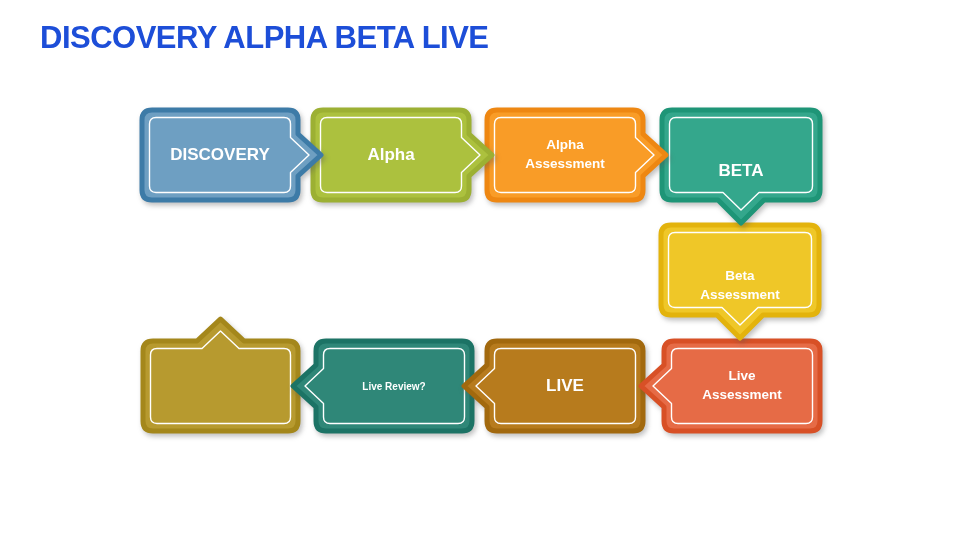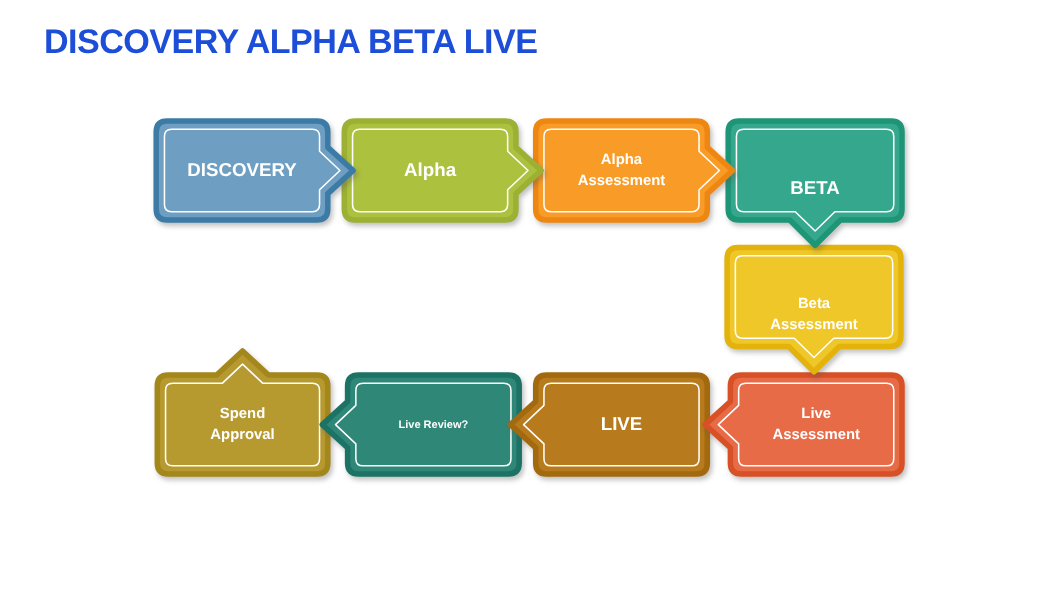--- a/index.html
+++ b/index.html
@@ -166,20 +166,16 @@
         <span>Live Review?</span>
           <span></span>
       </div>
     </div>
 
     <div class="node n8">
       <svg width="163" height="122">
         <path class="shape" d="M 14 26 H 58 L 81.5 4 L 105 26 H 149 Q 159 26 159 36 V 106 Q 159 116 149 116 H 14 Q 4 116 4 106 V 36 Q 4 26 14 26 Z" fill="#B79A2F" stroke="#A4871B"></path>
         <path class="inner" d="M 18 33.5 H 63 L 81.5 16 L 100 33.5 H 145 Q 151.5 33.5 151.5 40 V 102 Q 151.5 108.5 145 108.5 H 18 Q 11.5 108.5 11.5 102 V 40 Q 11.5 33.5 18 33.5 Z"></path>
       </svg>
-      <div class="label lbl-d fs-small">
-        <span>Spend</span>
-          <span>Approval</span>
-      </div>
     </div>
 
   </div>
 </div>
 
 </body></html>

